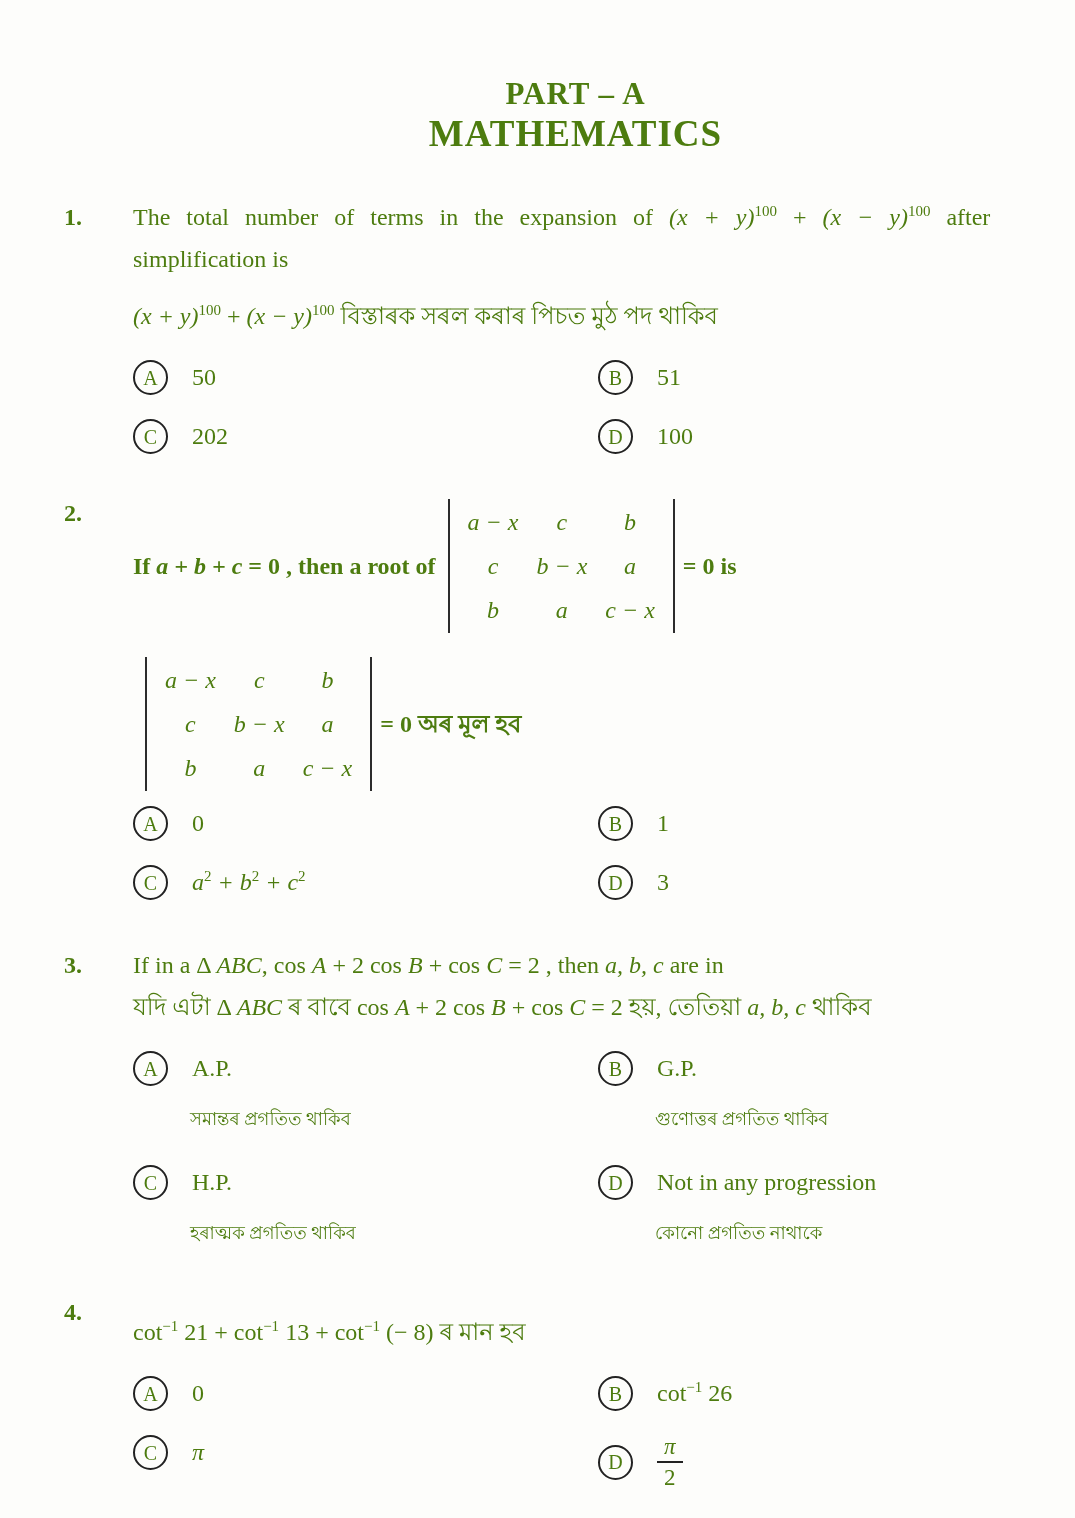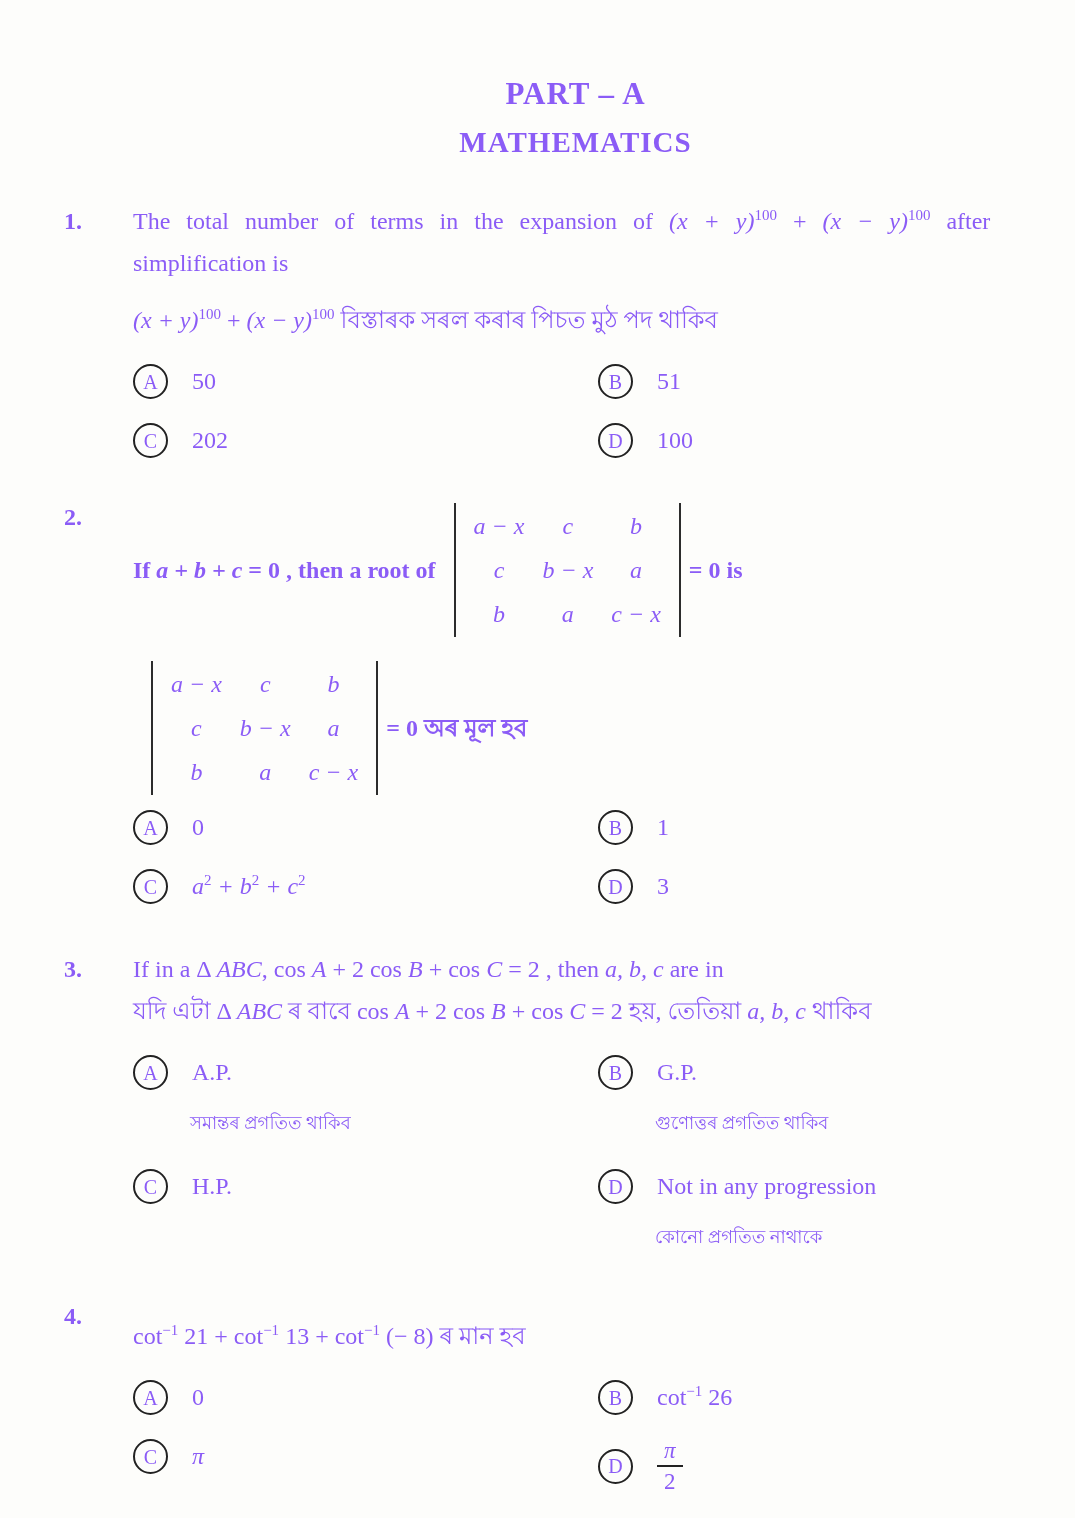--- a/index.html
+++ b/index.html
@@ -3,25 +3,25 @@
 <meta charset="utf-8">
 <style>
   html,body { margin:0; padding:0; background:#e8e8e8; }
   .page {
     position:relative;
     width:1075px; height:1518px;
     margin:0 auto;
     background:#fdfdfb;
     overflow:hidden;
     font-family:"Liberation Serif", serif;
-    color:#8b5cf6;
+    color:#4d7c0f;
   }
   .titles { text-align:center; padding-top:76px; padding-left:76px; }
   .part-title { font-size:31px; font-weight:bold; letter-spacing:1px; }
-  .subject-title { font-size:29px; font-weight:bold; letter-spacing:1px; margin-top:14px; }
+  .subject-title { font-size:37px; font-weight:bold; letter-spacing:1px; margin-top:0; }
 
   .question { display:flex; padding-left:64px; }
   .q1 { margin-top:44px; }
   .q2 { margin-top:40px; }
   .q3 { margin-top:46px; }
   .q4 { margin-top:42px; }
   .qnum { width:69px; flex-shrink:0; font-weight:bold; font-size:24px; line-height:37px; }
   .qbody { flex:1; font-size:24px; line-height:37px; min-width:0; }
 
   .qline + .qline { margin-top:5px; }
@@ -32,21 +32,21 @@
   .s-it { font-style:italic; }
   .s-as { font-style:normal; }
   .s-sup { font-size:15px; vertical-align:super; line-height:0; letter-spacing:0; }
 
   .det-line { display:flex; align-items:center; margin-top:4px; }
   .q2 .det-line + .det-line { margin-top:24px; }
   .det {
     display:inline-grid; grid-template-columns:repeat(3,auto);
     column-gap:40px; row-gap:13px;
     border-left:2px solid #2c2c2c; border-right:2px solid #2c2c2c;
-    padding:10px 18px; margin-left:18px; margin-right:8px;
+    padding:10px 18px; margin-left:12px; margin-right:8px;
     text-align:center; line-height:26px;gap:18px;
   }
   .det-cell { text-align:center; white-space:nowrap; }
   .det-pre, .det-post { white-space:nowrap;font-weight:bold; }
 
   .opts { display:grid; grid-template-columns:465px 1fr; row-gap:22px; margin-top:24px; }
   .q2 .opts { margin-top:14px; }
   .q3 .opts { row-gap:26px; }
   .opt-head { display:flex; align-items:center; gap:24px; }
   .circ {
@@ -205,20 +205,21 @@
               </div>
               <div class="opt-sub"><span class="s-as">গুণোত্তৰ প্ৰগতিত থাকিব</span></div>
             </div>
             <div class="opt">
               <div class="opt-head">
                 <span class="circ">
                   <span>C</span>
                 </span>
                 <span class="opt-text"><span class="s-rm">H.P.</span></span>
               </div>
+              <div class="opt-sub"><span class="s-as">হৰাত্মক প্ৰগতিত থাকিব</span></div>
             </div>
             <div class="opt">
               <div class="opt-head">
                 <span class="circ">
                   <span>D</span>
                 </span>
                 <span class="opt-text"><span class="s-rm">Not in any progression</span></span>
               </div>
               <div class="opt-sub"><span class="s-as">কোনো প্ৰগতিত নাথাকে</span></div>
             </div>

